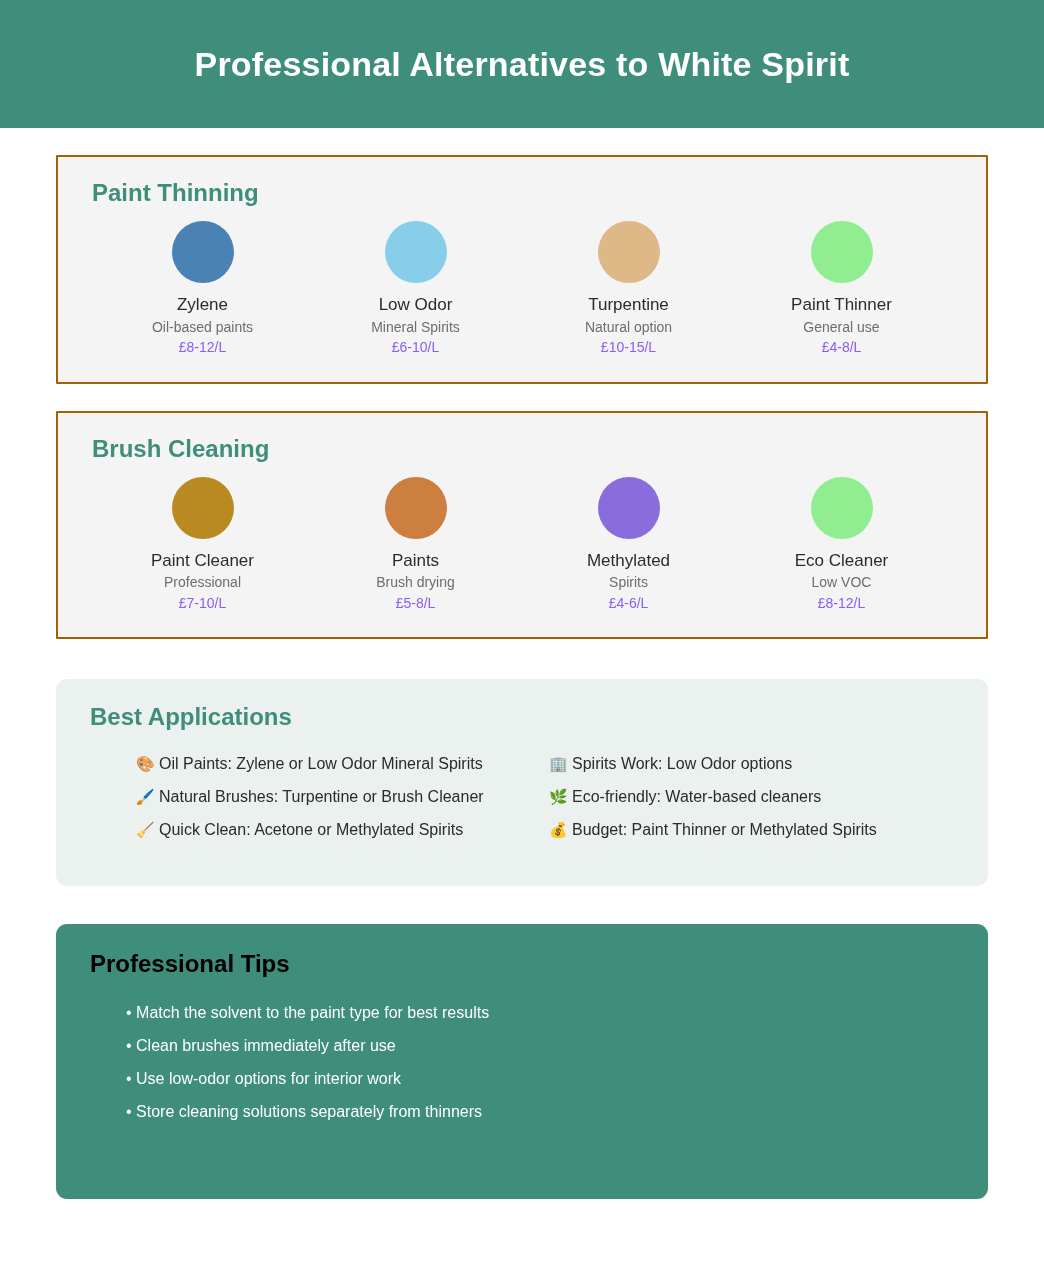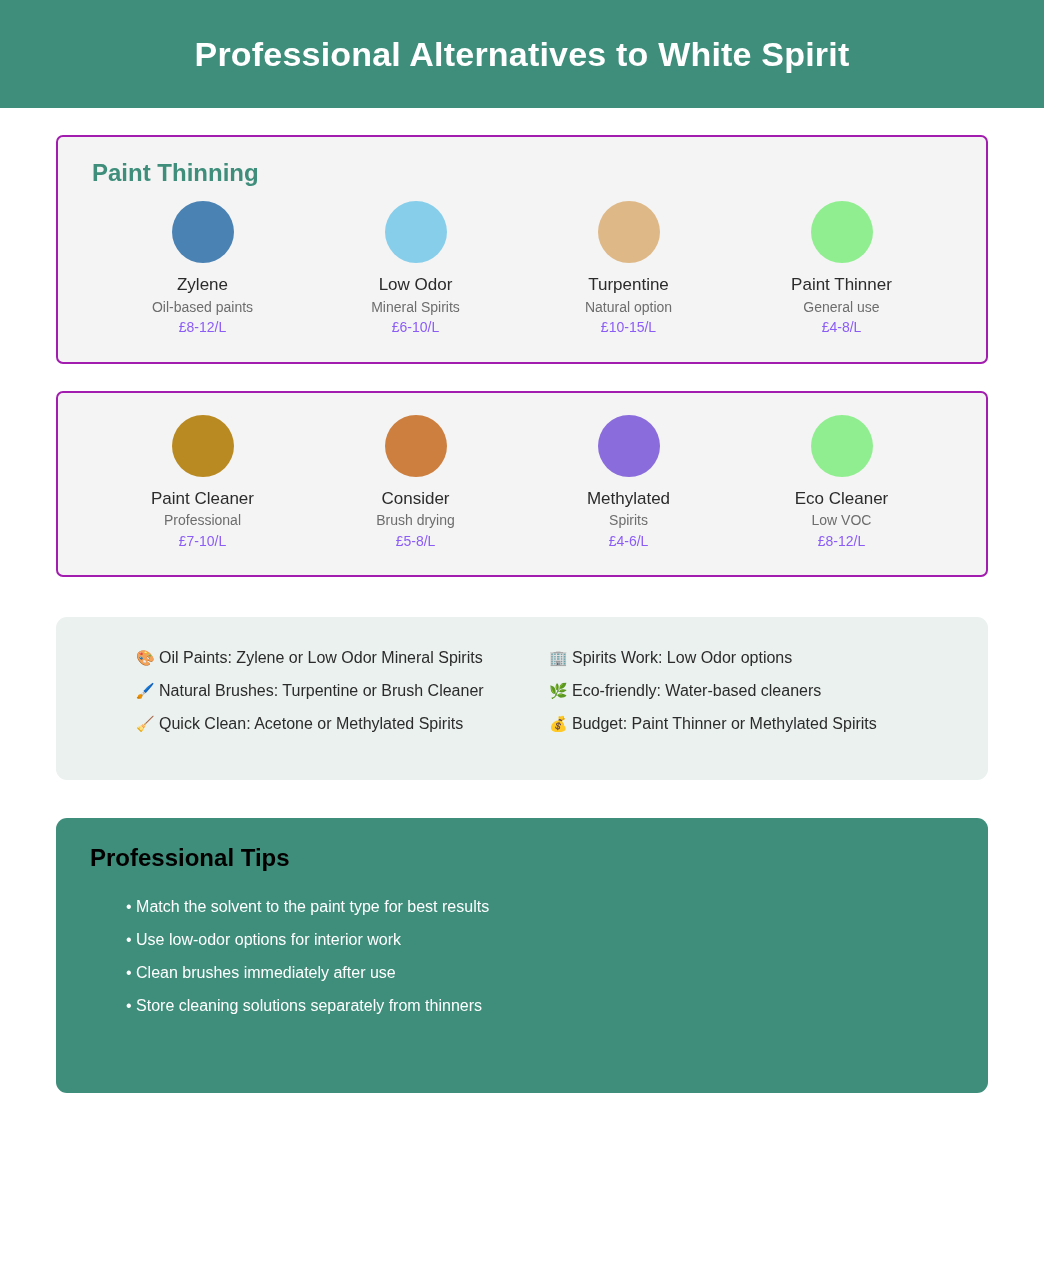--- a/index.html
+++ b/index.html
@@ -17,21 +17,21 @@
   .page {
     position: relative;
     width: 1044px;
     height: 1274px;
     box-sizing: border-box;
   }
 
   
   .header {
     width: 1044px;
-    height: 108px;
+    height: 128px;
     background: #3e8e7b;
     display: flex;
     align-items: center;
     justify-content: center;
     box-sizing: border-box;
   }
   .header-title {
     color: #ffffff;
     font-size: 34px;
     font-weight: bold;
@@ -43,22 +43,22 @@
   
   .content {
     padding: 0 56px;
     box-sizing: border-box;
   }
 
   
   .card {
     margin-top: 27px;
     background: #f4f4f4;
-    border: 2px solid #a21caf;
-    border-radius: 7px;
+    border: 2px solid #a16207;
+    border-radius: 1px;
     box-sizing: border-box;
     padding: 22px 24px 24px 24px;
   }
   .card-title {
     color: #3e8e7b;
     font-size: 24px;
     font-weight: bold;
     margin: 0 0 14px 10px;
   }
   .solvent-row {
@@ -197,32 +197,33 @@
           <div class="swatch" style="background:#90ee90"></div>
           <div class="solvent-name">Paint Thinner</div>
           <div class="solvent-desc">General use</div>
           <div class="solvent-price">£4-8/L</div>
         </div>
 
       </div>
     </div>
 
     <div class="card">
+      <div class="card-title">Brush Cleaning</div>
       <div class="solvent-row">
 
         <div class="solvent">
           <div class="swatch" style="background:#ba8a22"></div>
           <div class="solvent-name">Paint Cleaner</div>
           <div class="solvent-desc">Professional</div>
           <div class="solvent-price">£7-10/L</div>
         </div>
 
         <div class="solvent">
           <div class="swatch" style="background:#cd7f40"></div>
-          <div class="solvent-name">Consider</div>
+          <div class="solvent-name">Paints</div>
           <div class="solvent-desc">Brush drying</div>
           <div class="solvent-price">£5-8/L</div>
         </div>
 
         <div class="solvent">
           <div class="swatch" style="background:#8a6cdc"></div>
           <div class="solvent-name">Methylated</div>
           <div class="solvent-desc">Spirits</div>
           <div class="solvent-price">£4-6/L</div>
         </div>
@@ -231,20 +232,21 @@
           <div class="swatch" style="background:#90ee90"></div>
           <div class="solvent-name">Eco Cleaner</div>
           <div class="solvent-desc">Low VOC</div>
           <div class="solvent-price">£8-12/L</div>
         </div>
 
       </div>
     </div>
 
     <div class="apps-panel">
+      <div class="apps-title">Best Applications</div>
       <div class="apps-grid">
 
         <div class="app-item">
           <span class="app-emoji">🎨</span>
           <span>Oil Paints: Zylene or Low Odor Mineral Spirits</span>
         </div>
         <div class="app-item">
           <span class="app-emoji">🏢</span>
           <span>Spirits Work: Low Odor options</span>
         </div>
@@ -267,20 +269,20 @@
           <span>Budget: Paint Thinner or Methylated Spirits</span>
         </div>
 
       </div>
     </div>
 
     <div class="tips-panel">
       <div class="tips-title">Professional Tips</div>
       <div class="tips-list">
         <div class="tip-item">• Match the solvent to the paint type for best results</div>
+        <div class="tip-item">• Clean brushes immediately after use</div>
         <div class="tip-item">• Use low-odor options for interior work</div>
-        <div class="tip-item">• Clean brushes immediately after use</div>
         <div class="tip-item">• Store cleaning solutions separately from thinners</div>
       </div>
     </div>
 
   </div>
 </div>
 
 </body></html>

